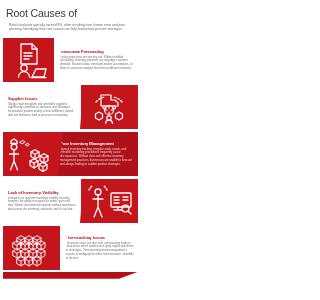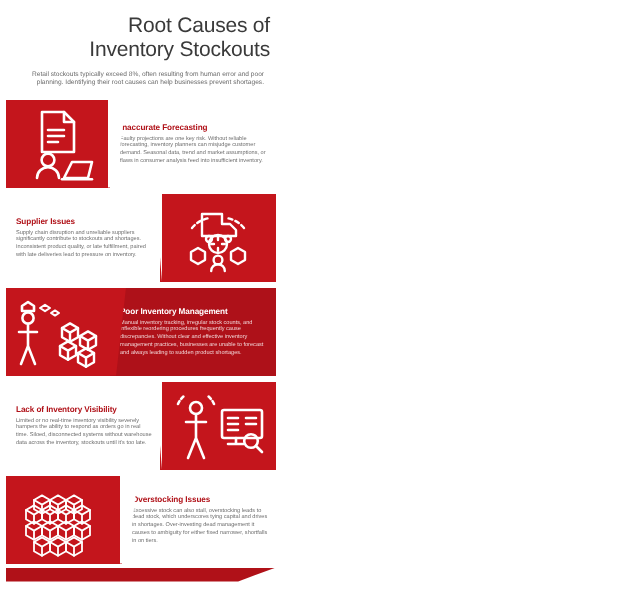--- a/index.html
+++ b/index.html
@@ -5,21 +5,21 @@
   * { margin:0; padding:0; box-sizing:border-box; }
   html,body { width:141px; height:300px; }
   body {
     background:#ffffff;
     font-family:"Liberation Sans", sans-serif;
     overflow:hidden;
   }
   .page { width:141px; height:300px; position:relative; background:#fff; }
 
   
-  .header { padding:7px 6px 4px 6px; text-align:right; }
+  .header { padding:7px 6px 4px 6px; text-align:left; }
   .title {
     font-size:10.5px; line-height:12px; color:#3a3a3a;
     font-weight:400; letter-spacing:-0.1px;
   }
   .subtitle {
     margin-top:3.5px;
     font-size:3.3px; line-height:4.6px; color:#6a6a6a;
     padding:0 3px;
   }
 
@@ -79,21 +79,20 @@
   }
 </style>
 </head>
 <body>
 
 <div class="page">
 
   <div class="header">
     <div class="title">
       <div>Root Causes of</div>
-      <div>Inventory Stockouts</div>
     </div>
     <div class="subtitle">Retail stockouts typically exceed 8%, often resulting from human error and poor planning. Identifying their root causes can help businesses prevent shortages.</div>
   </div>
 
   <div class="cards">
 
     <div class="card">
       <div class="panel-red">
         <svg class="icon-art" viewBox="0 0 52 44">
           <g fill="none" stroke="#ffffff" stroke-width="1.3" stroke-linejoin="round" stroke-linecap="round">

